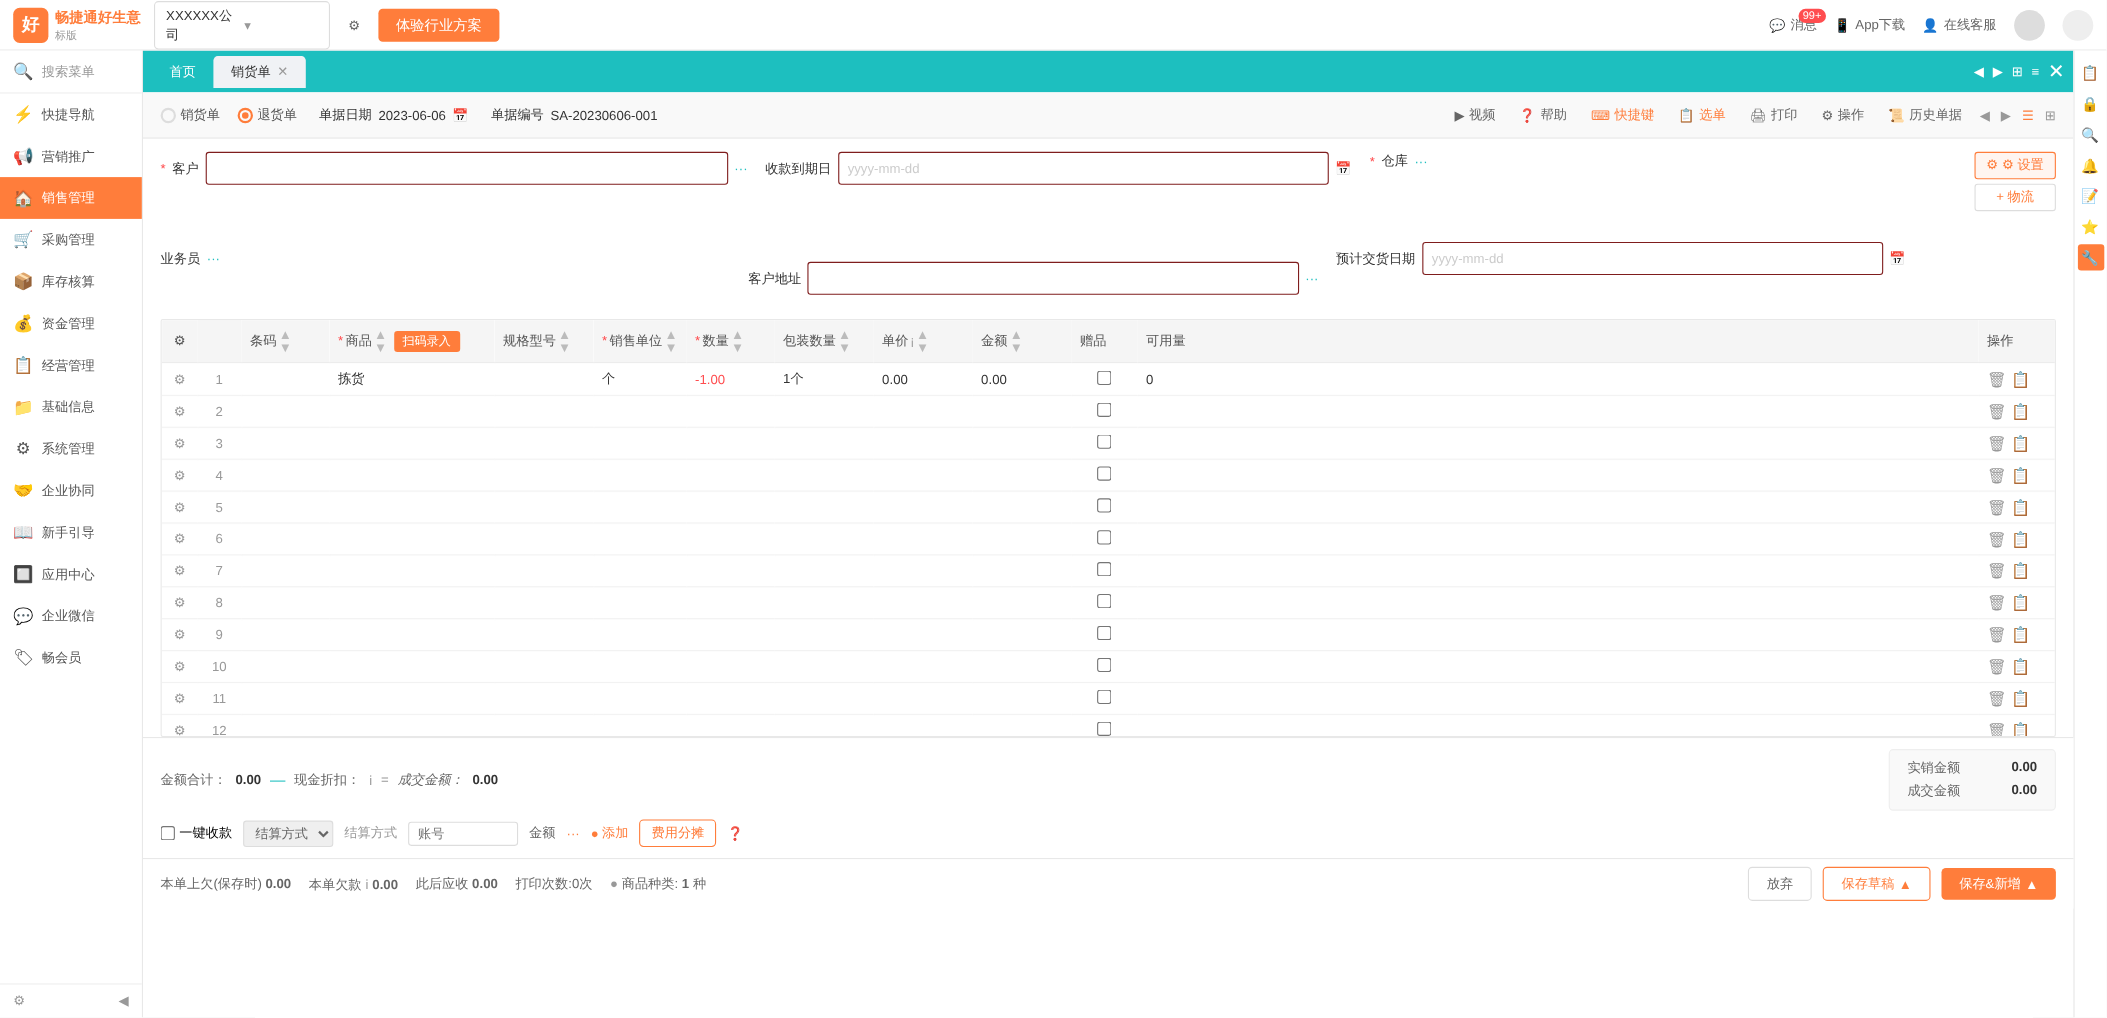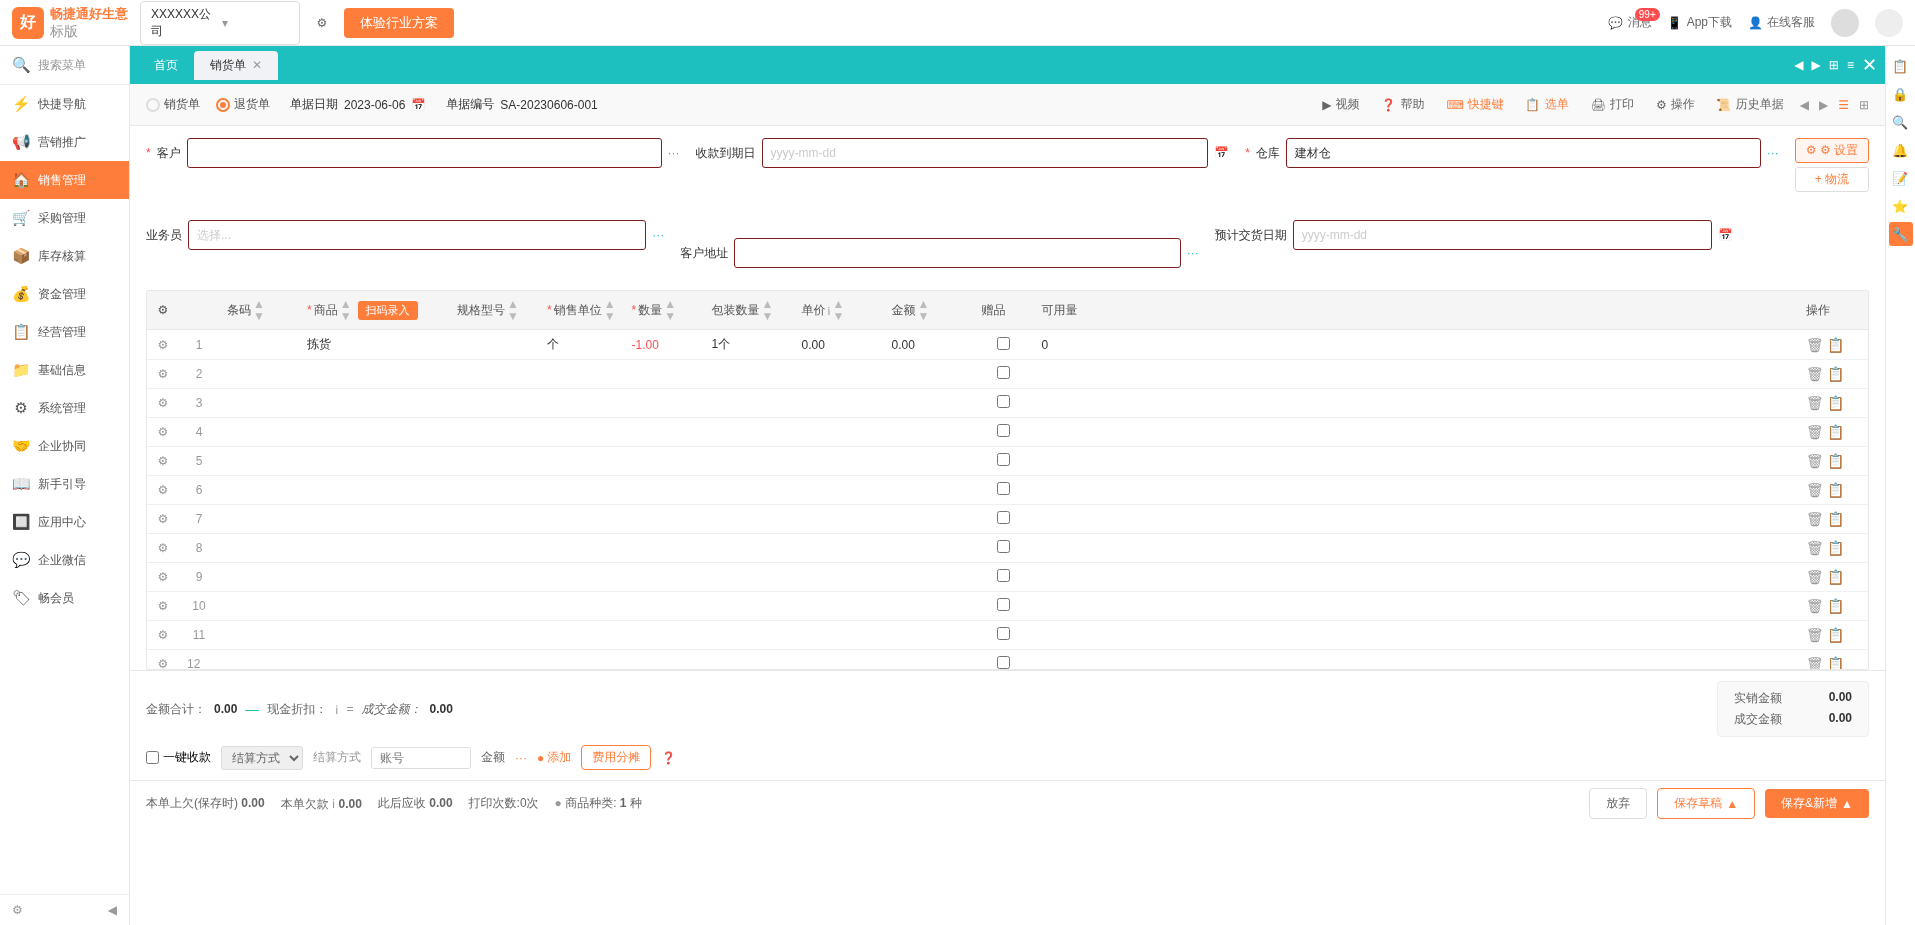--- a/index.html
+++ b/index.html
@@ -156,21 +156,21 @@
     .page-close-btn { color: #fff; font-size: 18px; cursor: pointer; margin-left: auto; }
   </style>
 </head>
 <body>
 
 <div class="top-bar">
   <div class="logo-area">
     <div class="logo-icon">好</div>
     <div>
       <div style="color:#ff7d3b;font-size:13px;font-weight:bold;">畅捷通好生意</div>
-      <div style="color:#999;font-size:14px;">标版</div>
+      <div style="color:#999;font-size:10px;">标版</div>
     </div>
   </div>
 
   <div class="company-selector">
     <span>XXXXXX公司</span>
     <span style="color:#999;">▾</span>
   </div>
 
   <div class="settings-btn">⚙</div>
 
@@ -356,42 +356,36 @@
           <div style="display:flex;align-items:center;gap:6px;flex:1;">
             <span style="color:#333;">收款到期日</span>
             <div class="field-input" style="min-width:160px;">
               <span style="color:#ccc;">yyyy-mm-dd</span>
             </div>
             <span style="color:#999;cursor:pointer;">📅</span>
           </div>
           <div style="display:flex;align-items:center;gap:6px;flex:1;">
             <span style="color:#ff4d4f;">*</span>
             <span style="color:#333;">仓库</span>
-            <div class="field-input" style="min-width:160px;">
-              <span style="color:#333;">建材仓</span>
-            </div>
             <span class="field-dots">···</span>
           </div>
           <div style="display:flex;flex-direction:column;gap:4px;">
             <button class="settings-action-btn" style="background:#fff5f0;border-color:#ff7d3b;">
               <span>⚙</span>
               <span>⚙ 设置</span>
             </button>
             <button class="settings-action-btn">
               <span>+ 物流</span>
             </button>
           </div>
         </div>
 
         <div style="display:flex;gap:16px;margin-bottom:10px;align-items:center;">
           <div style="display:flex;align-items:center;gap:6px;flex:1;">
             <span style="color:#333;">业务员</span>
-            <div class="field-input" style="min-width:200px;">
-              <span style="color:#ccc;">选择...</span>
-            </div>
             <span class="field-dots">···</span>
           </div>
           <div style="display:flex;align-items:center;gap:6px;flex:1;margin-top:36px;">
             <span style="color:#333;">客户地址</span>
             <div class="field-input" style="min-width:200px;"></div>
             <span class="field-dots">···</span>
           </div>
           <div style="display:flex;align-items:center;gap:6px;flex:1;">
             <span style="color:#333;">预计交货日期</span>
             <div class="field-input" style="min-width:160px;">
@@ -763,21 +757,21 @@
       <div class="action-icons">
         <span style="color:#999;cursor:pointer;font-size:14px;">🗑</span>
         <span style="color:#999;cursor:pointer;font-size:14px;">📋</span>
       </div>
     </td>
   </tr>
                 <tr>
     <td style="text-align:center;">
       <span style="color:#999;cursor:pointer;">⚙</span>
     </td>
-    <td style="color:#999;">12</td>
+    <td style="text-align:center;color:#999;">12</td>
     <td></td>
     <td style="color:#333;"></td>
     <td></td>
     <td></td>
     <td style="color:#333;"></td>
     <td></td>
     <td></td>
     <td></td>
     <td style="text-align:center;">
       <input type="checkbox" style="">

